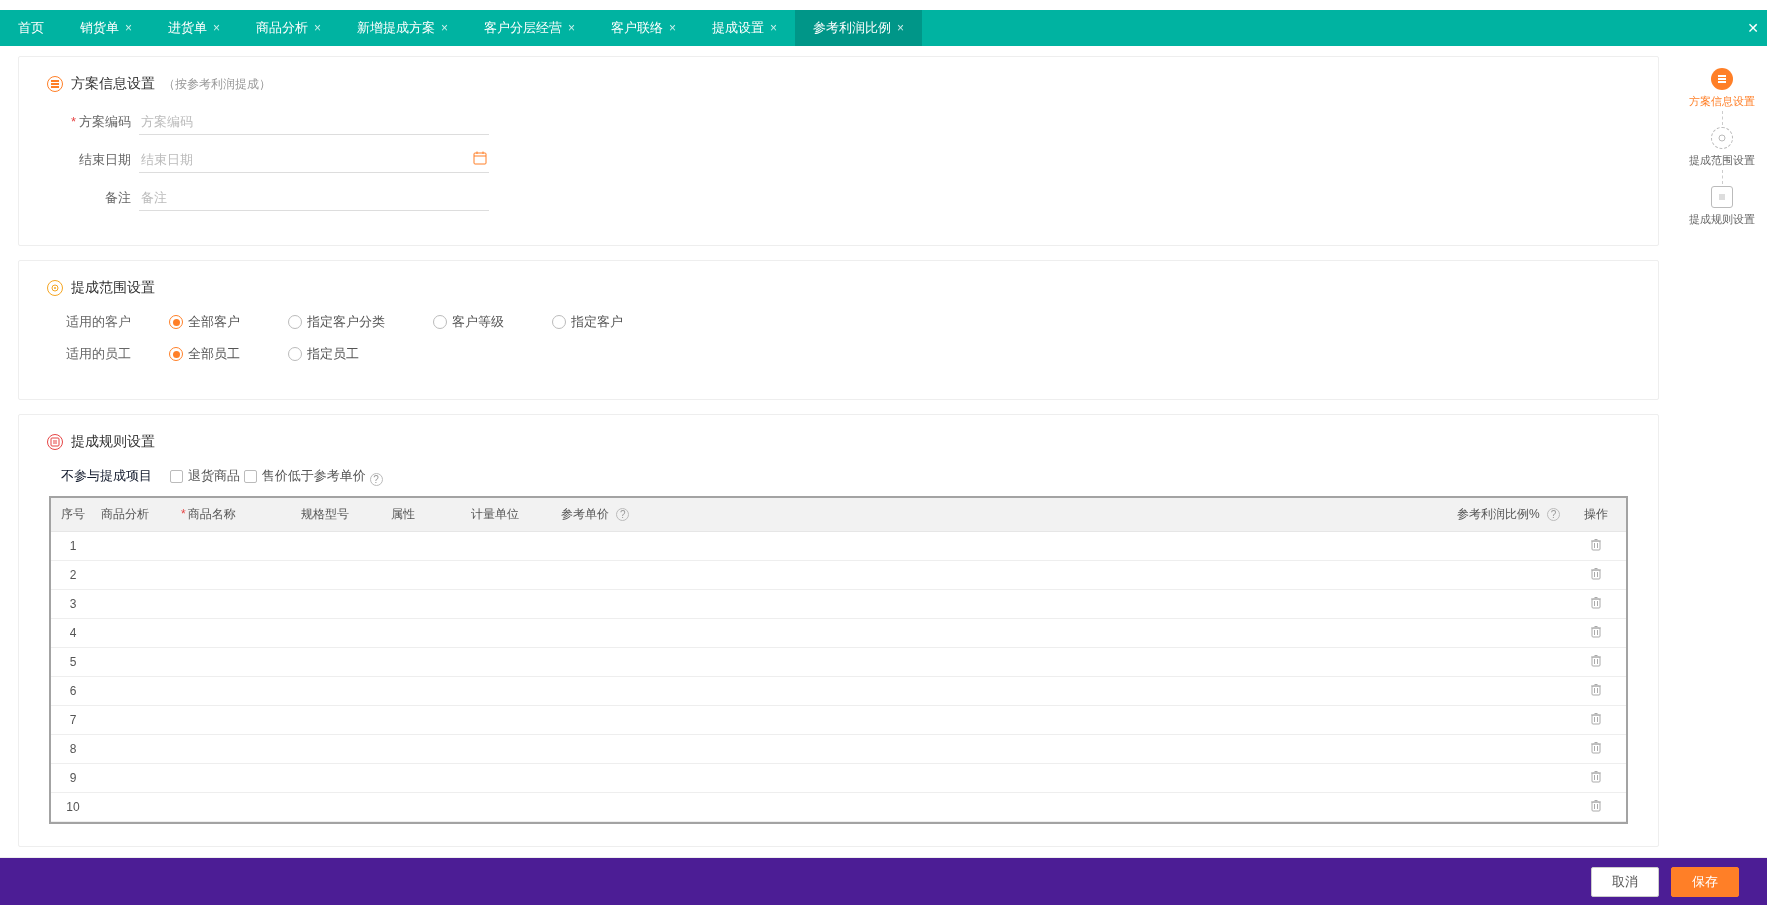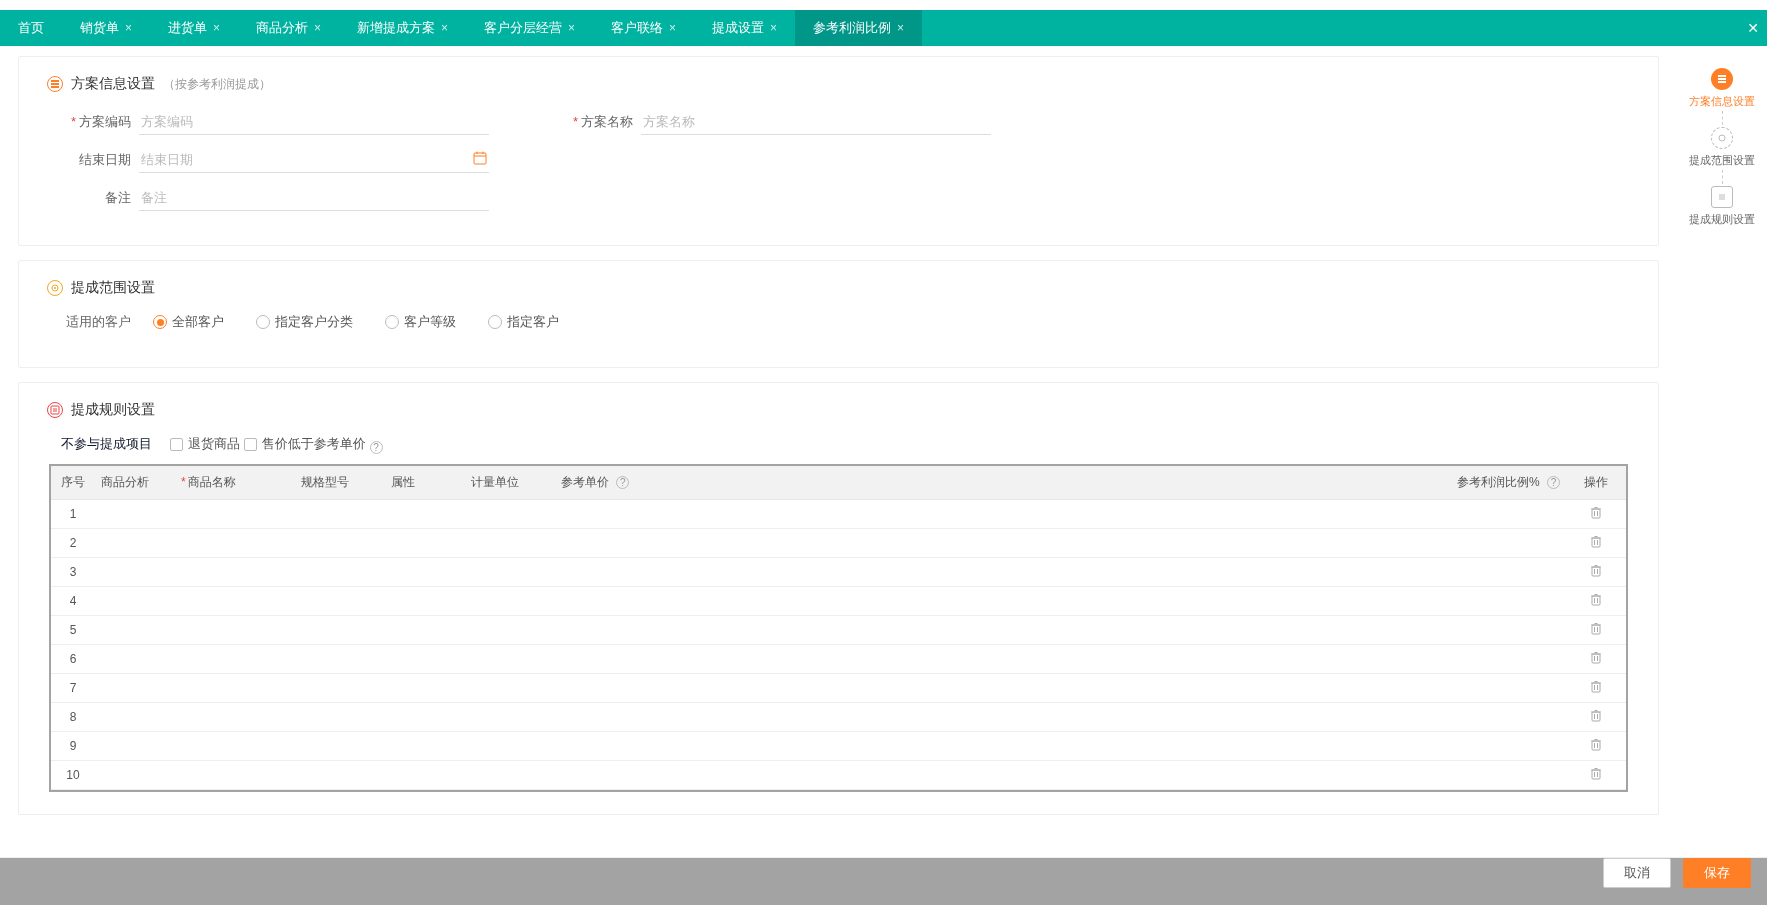--- a/index.html
+++ b/index.html
@@ -39,21 +39,21 @@
 
 .form-row { display: flex; gap: 60px; margin-bottom: 12px; margin-top: 6px; }
 .field { display: flex; align-items: center; gap: 8px; }
 .field .flabel { width: 84px; text-align: right; color: #666; font-size: 13px; }
 .field .flabel .req { color: #e64545; margin-right: 3px; }
 .field .fcontrol { width: 350px; position: relative; }
 .field .fcontrol input { width: 100%; border: none; border-bottom: 1px solid #ddd; padding: 5px 22px 5px 2px; font-size: 13px; color: #333; outline: none; background: transparent; }
 .field .fcontrol input::placeholder { color: #bbb; }
 .field .fcontrol.has-icon .cal-icon { position: absolute; right: 2px; top: 4px; color: #ff7f27; cursor: pointer; }
 
-.range-row { display: flex; align-items: center; gap: 14px; margin-bottom: 14px; padding-left: 14px; }
+.range-row { display: flex; align-items: center; gap: 30px; margin-bottom: 14px; padding-left: 14px; }
 .range-row .rlabel { color: #666; font-size: 13px; width: 70px; text-align: right; margin-right: 8px; }
 .radio-item { display: inline-flex; align-items: center; gap: 5px; cursor: pointer; font-size: 13px; color: #555; margin-right: 18px; }
 .radio-item .dot { width: 14px; height: 14px; border-radius: 50%; border: 1px solid #bbb; display: inline-flex; align-items: center; justify-content: center; }
 .radio-item.checked .dot { border-color: #ff7f27; }
 .radio-item.checked .dot::after { content: ""; width: 7px; height: 7px; border-radius: 50%; background: #ff7f27; }
 
 .exclude-row { display: flex; align-items: center; gap: 18px; padding-left: 14px; margin-bottom: 10px; font-size: 13px; color: #555; }
 .exclude-row .elabel { color: #0f172a; }
 .chk-item { display: inline-flex; align-items: center; gap: 5px; cursor: pointer; }
 .chk-item .box { width: 13px; height: 13px; border: 1px solid #bbb; border-radius: 2px; }
@@ -62,21 +62,21 @@
 .grid { border: 2px solid #a3a3a3; margin: 0 2px; }
 .grid table { width: 100%; border-collapse: collapse; table-layout: fixed; }
 .grid th { background: #f2f2f2; font-weight: normal; color: #555; font-size: 12px; padding: 8px 6px; text-align: left; border-bottom: 1px solid #e6e6e6; }
 .grid td { padding: 6px 6px; border-bottom: 1px solid #eee; color: #555; font-size: 12px; height: 25px; }
 .grid th .req { color: #e64545; margin-right: 2px; }
 .grid th .help-icon { margin-left: 4px; vertical-align: middle; display: inline-flex; }
 .grid .col-seq { width: 44px; text-align: center; }
 .grid .col-op { width: 60px; text-align: center; }
 .del-icon { color: #aaa; cursor: pointer; font-size: 13px; }
 
-.footer { position: fixed; left: 0; right: 0; bottom: 0; height: 48px; background: #a3a3a3; border-top: 1px solid #eee; display: flex; justify-content: flex-end; padding: 0 16px; gap: 12px; }
+.footer { position: fixed; left: 0; right: 0; bottom: 0; height: 48px; background: #4c1d95; border-top: 1px solid #eee; display: flex; justify-content: flex-end; align-items: center; padding: 0 28px; gap: 12px; }
 .btn { min-width: 68px; height: 30px; border-radius: 2px; font-size: 13px; cursor: pointer; display: inline-flex; align-items: center; justify-content: center; }
 .btn-default { background: #fff; border: 1px solid #ccc; color: #555; }
 .btn-primary { background: #ff7f27; border: 1px solid #ff7f27; color: #fff; }
 
 .main-col { padding-bottom: 60px; }
 </style>
 </head>
 <body>
 
 <div class="top-blank"></div>
@@ -133,24 +133,20 @@
             </svg>
         </span>
         <span class="htitle">方案信息设置</span>
         <span class="hsub">（按参考利润提成）</span>
       </div>
 
       <div class="form-row">
         <div class="field">
           <div class="flabel"><span class="req">*</span><span>方案编码</span></div>
           <div class="fcontrol"><input placeholder="方案编码" style=""></div>
-        </div>
-        <div class="field">
-          <div class="flabel"><span class="req">*</span><span>方案名称</span></div>
-          <div class="fcontrol"><input placeholder="方案名称" style=""></div>
         </div>
       </div>
 
       <div class="form-row">
         <div class="field">
           <div class="flabel"><span>结束日期</span></div>
           <div class="fcontrol has-icon">
             <input placeholder="结束日期" style="">
             <span class="cal-icon">
               <svg width="14" height="14" viewBox="0 0 14 14">
@@ -194,20 +190,31 @@
           </span>
           <span class="radio-item">
             <span class="dot"></span>
             <span>客户等级</span>
           </span>
           <span class="radio-item">
             <span class="dot"></span>
             <span>指定客户</span>
           </span>
         </div>
+      <div class="range-row" id="staff-row">
+        <span class="rlabel">适用的员工</span>
+      <span class="radio-item checked">
+            <span class="dot"></span>
+            <span>全部员工</span>
+          </span>
+          <span class="radio-item">
+            <span class="dot"></span>
+            <span>指定员工</span>
+          </span>
+        </div>
     </div>
 
     <div class="card">
       <div class="card-head">
         <span class="hicon red">
           <svg width="10" height="10" viewBox="0 0 10 10">
               <rect x="1" y="1" width="8" height="8" rx="1" fill="none" stroke="currentColor"></rect>
               <line x1="3" y1="4" x2="7" y2="4" stroke="currentColor"></line>
               <line x1="3" y1="6" x2="7" y2="6" stroke="currentColor"></line>
             </svg>

